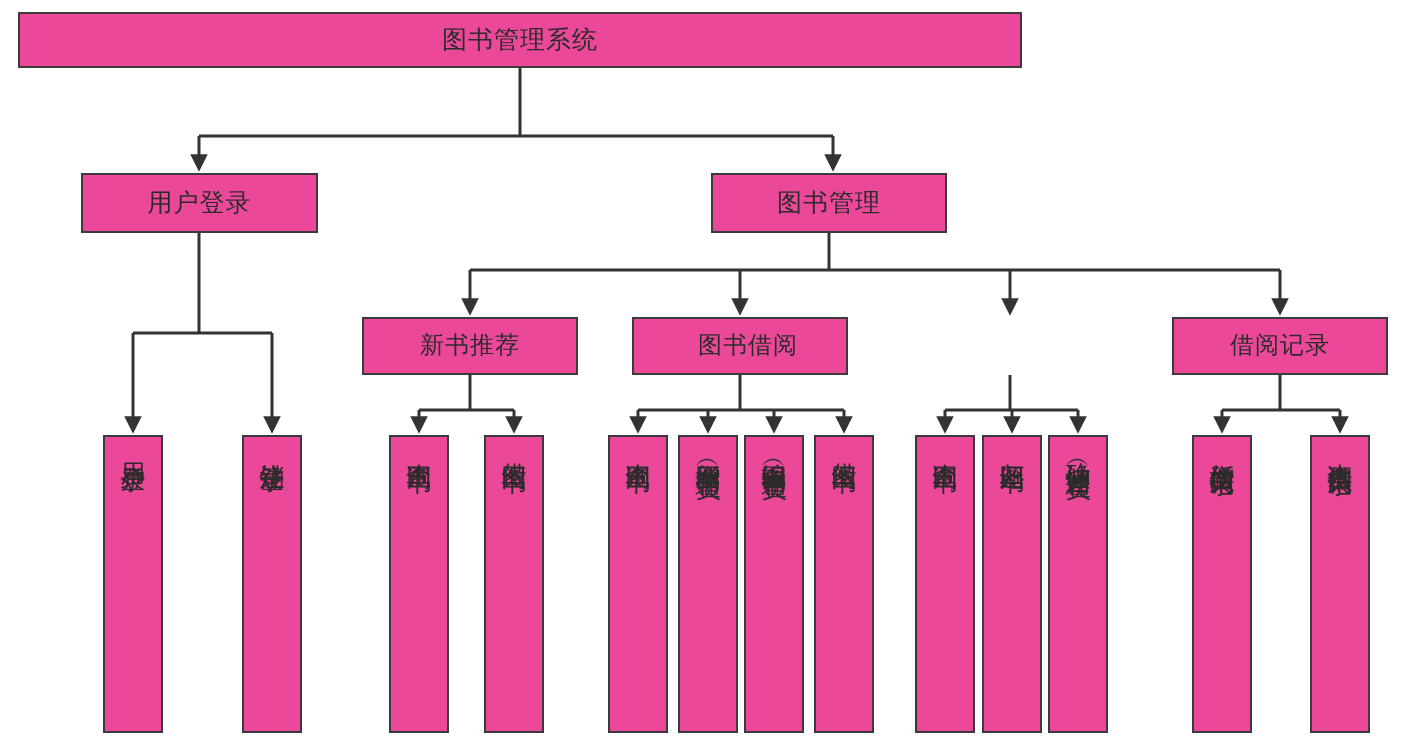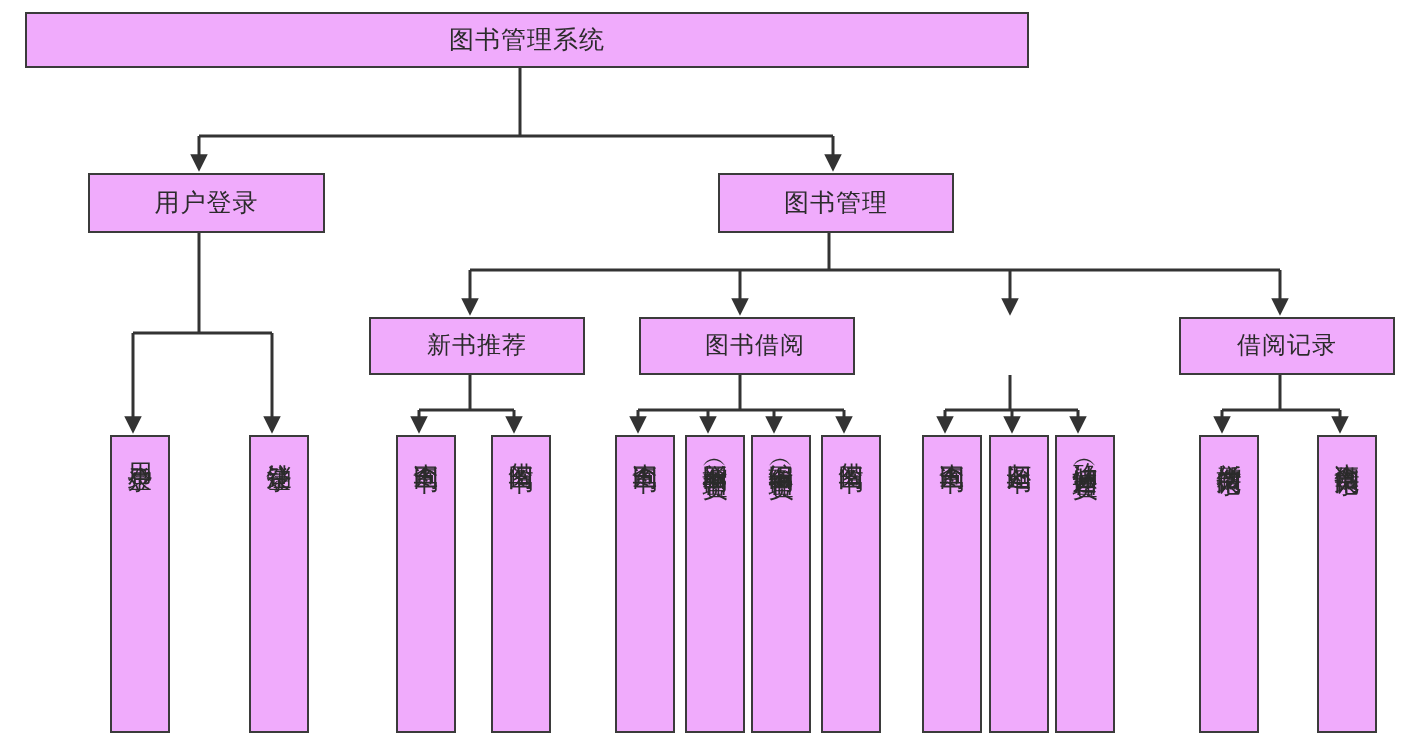--- a/index.html
+++ b/index.html
@@ -9,27 +9,26 @@
     font-family:"DejaVu Sans","Liberation Sans",sans-serif;
     overflow:hidden;
     position:relative;
   }
   #canvas{position:relative;width:1405px;height:747px;}
   svg.connectors{position:absolute;left:0;top:0;width:1405px;height:747px;pointer-events:none;}
 
   .node{
     position:absolute;
     box-sizing:border-box;
-    background:#f0abfc;
+    background:#ec4899;
     border:2.5px solid #3b3b3b;
     display:flex;
     align-items:center;
     justify-content:center;
     color:#2b2b2b;
-    margin-left:7px;
   }
   .node .lbl{
     font-size:25px;
     line-height:1.15;
     letter-spacing:1px;
     white-space:nowrap;
   }
   .node.root .lbl{font-size:25px;}
   .node.lvl2 .lbl{font-size:25px;}
   .node.lvl3 .lbl{font-size:24px;}

